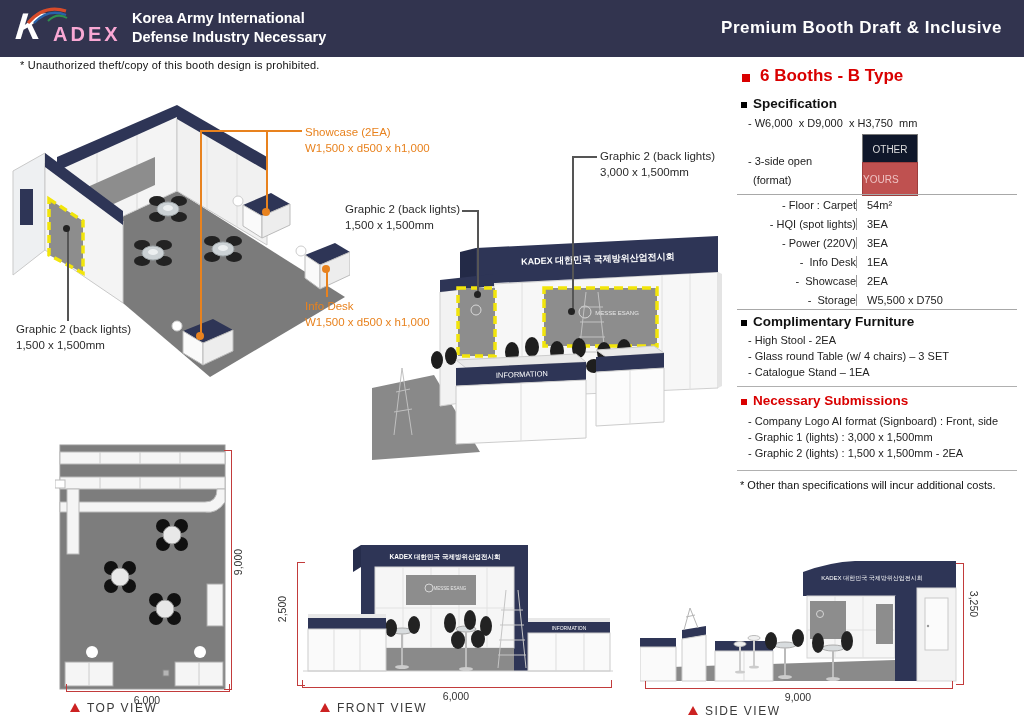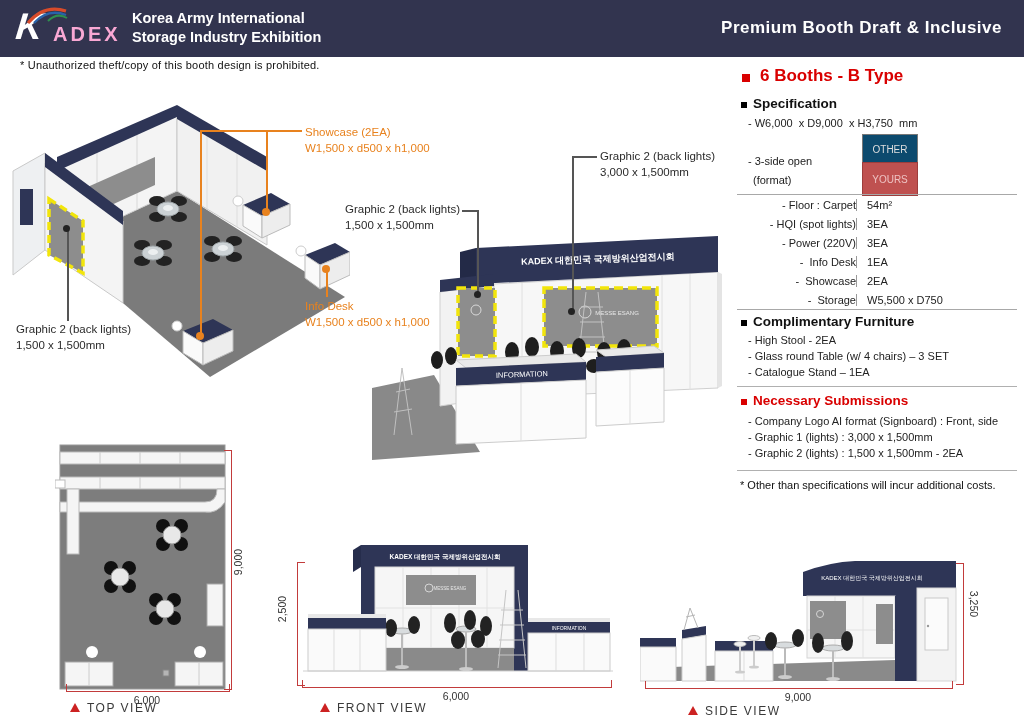--- a/index.html
+++ b/index.html
@@ -22,24 +22,24 @@
   .sqb{position:absolute;width:6px;height:6px;background:#000;}
   .pTitle{position:absolute;left:760px;top:66px;font-size:17px;font-weight:bold;color:#d90000;}
   .pHead{position:absolute;font-size:13.5px;font-weight:bold;color:#111;}
   .pHeadRed{position:absolute;font-size:13.5px;font-weight:bold;color:#d90000;}
   .pItem{position:absolute;left:748px;font-size:11px;color:#222;white-space:pre;}
   .hrline{position:absolute;left:737px;width:280px;height:1px;background:#b0b0b0;}
   .specTable{position:absolute;left:737px;top:194px;width:280px;border-top:1px solid #a8a8a8;border-bottom:1px solid #a8a8a8;}
   .specRow{display:flex;height:19px;align-items:center;}
   .specItem{width:108px;padding-left:11px;font-size:11px;color:#222;text-align:right;}
   .specVal{flex:1;border-left:1px solid #9a9a9a;padding-left:10px;font-size:11px;color:#222;}
-  .boxOther{position:absolute;left:862px;top:134px;width:54px;height:28px;background:#0c4a6e;border:1px solid #777;
+  .boxOther{position:absolute;left:862px;top:134px;width:54px;height:28px;background:#0f172a;border:1px solid #777;
             color:#dedede;font-size:10px;display:flex;align-items:center;justify-content:center;}
   .boxYours{position:absolute;left:862px;top:162px;width:54px;height:32px;background:#bf5150;border:1px solid #9d3d3c;
-            color:#eec2c2;font-size:10px;display:flex;align-items:center;justify-content:center;}
+            color:#eec2c2;font-size:10px;display:flex;align-items:center;justify-content:flex-start;}
   .footnote{position:absolute;left:740px;top:479px;font-size:11px;color:#111;text-align:right;}
   
   .call{position:absolute;font-size:11.5px;line-height:16px;white-space:nowrap;}
   .orange{color:#e8821e;}
   .black{color:#2b2b2b;}
   .lineO{position:absolute;background:#e8821e;}
   .lineB{position:absolute;background:#555;}
   .dotO{position:absolute;width:8px;height:8px;border-radius:50%;background:#e8821e;}
   .dotB{position:absolute;width:7px;height:7px;border-radius:50%;background:#222;}
   
@@ -62,21 +62,21 @@
   <div class="hdr">
     <div class="logoK">K</div>
     <svg class="swoosh" width="44" height="24" viewBox="0 0 44 24">
       <path d="M2,21 Q18,2 40,9" stroke="#d84b2a" stroke-width="3" fill="none"></path>
       <path d="M8,21 Q22,6 40,13" stroke="#2a62a8" stroke-width="2.4" fill="none"></path>
       <path d="M22,19 Q31,10 41,16" stroke="#2f8f4e" stroke-width="2" fill="none"></path>
     </svg>
     <div class="logoADEX">ADEX</div>
     <div class="orgtxt">
       <div>Korea Army International</div>
-      <div>Storage Industry Exhibition</div>
+      <div>Defense Industry Necessary</div>
     </div>
     <div class="hdrTitle">Premium Booth Draft &amp; Inclusive</div>
   </div>
 
   <div class="note note1">* Unauthorized theft/copy of this booth design is prohibited.</div>
 
   <svg style="left:5px;top:105px;" width="345" height="275" viewBox="0 0 345 275">
     <g>
       <polygon points="52,142 172,86 340,192 205,272" fill="#7b7b7b"></polygon>
     </g>

